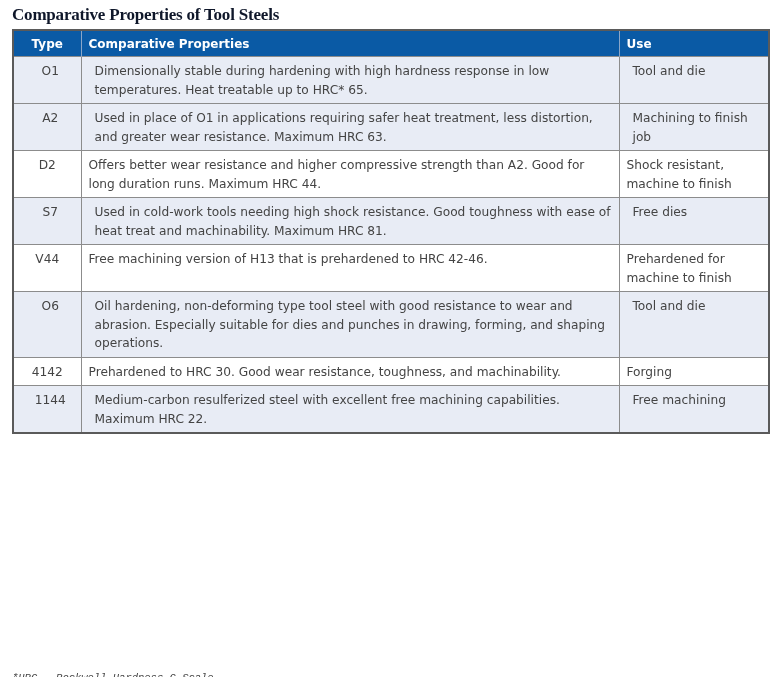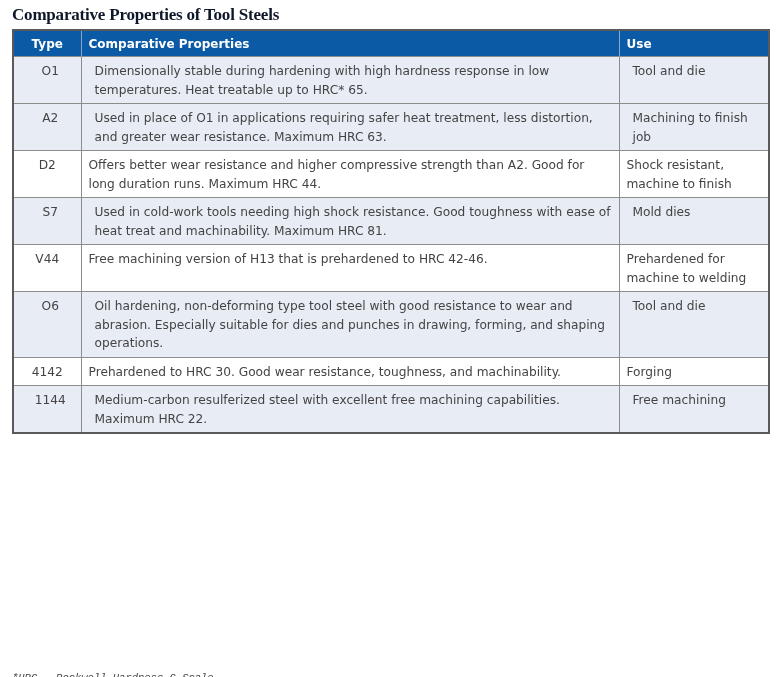--- a/index.html
+++ b/index.html
@@ -69,26 +69,26 @@
       <td>Machining to finish job</td>
     </tr>
     <tr class="plain">
       <td>D2</td>
       <td>Offers better wear resistance and higher compressive strength than A2. Good for long duration runs. Maximum HRC 44.</td>
       <td>Shock resistant, machine to finish</td>
     </tr>
     <tr class="shade">
       <td>S7</td>
       <td>Used in cold-work tools needing high shock resistance. Good toughness with ease of heat treat and machinability. Maximum HRC 81.</td>
-      <td>Mold dies</td>
+      <td>Free dies</td>
     </tr>
     <tr class="plain">
       <td>V44</td>
       <td>Free machining version of H13 that is prehardened to HRC 42-46.</td>
-      <td>Prehardened for machine to welding</td>
+      <td>Prehardened for machine to finish</td>
     </tr>
     <tr class="shade">
       <td>O6</td>
       <td>Oil hardening, non-deforming type tool steel with good resistance to wear and abrasion. Especially suitable for dies and punches in drawing, forming, and shaping operations.</td>
       <td>Tool and die</td>
     </tr>
     <tr class="plain">
       <td>4142</td>
       <td>Prehardened to HRC 30. Good wear resistance, toughness, and machinability.</td>
       <td>Forging</td>

